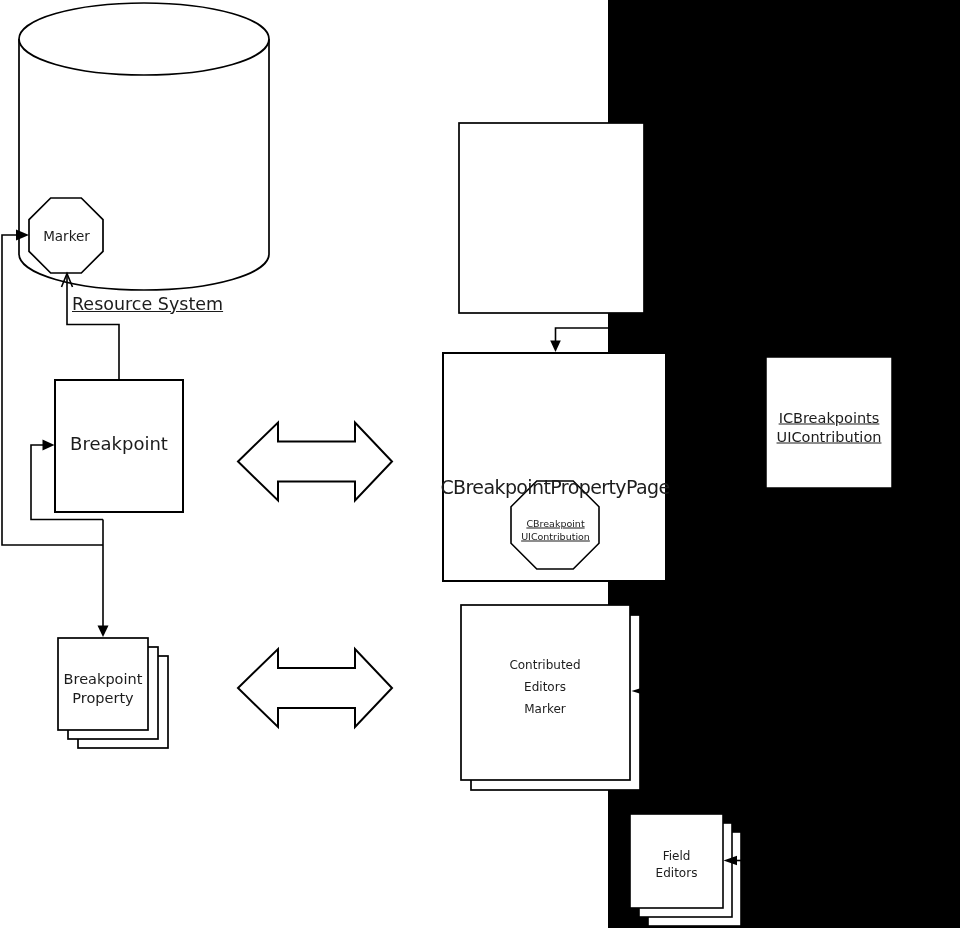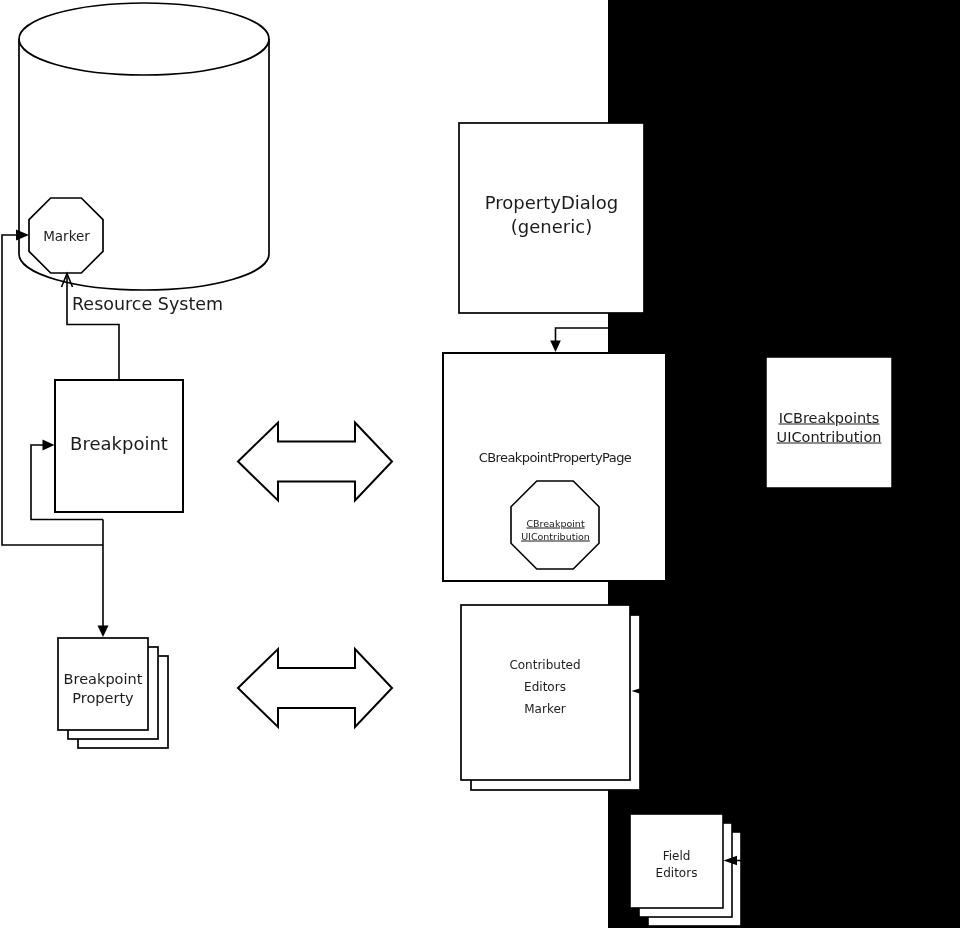--- a/index.html
+++ b/index.html
@@ -10,21 +10,21 @@
   #canvas svg{position:absolute;left:0;top:0;}
   .lbl{
     position:absolute;transform:translate(-50%,-50%);
     text-align:center;white-space:nowrap;color:#1c1c1c;z-index:5;
   }
   .lbl span{display:block;}
   .lbl-marker{font-size:13.5px;}
   .lbl-resource{font-size:17.5px;transform:translateY(-50%);text-align:left;}
   .lbl-breakpoint{font-size:18px;}
   .lbl-propdialog{font-size:18px;line-height:24px;}
-  .lbl-cbpp{font-size:13px;letter-spacing:-0.6px;}
+  .lbl-cbpp{font-size:19px;letter-spacing:-0.6px;margin-top:30px;}
   .lbl-prefstore{font-size:9.5px;line-height:13.5px;}
   .lbl-bpext{font-size:14.5px;line-height:19px;}
   .lbl-icbp{font-size:14.5px;line-height:19.5px;}
   .lbl-contrib{font-size:12px;line-height:22px;}
   .lbl-fielded{font-size:12px;line-height:17.5px;}
 </style>
 </head>
 <body>
 
 <div id="canvas">
@@ -102,28 +102,24 @@
     </g>
 
     <g>
       <line x1="736" y1="860.5" x2="762" y2="860.5" stroke="#000000" stroke-width="1.6"></line>
       <polygon points="723.5,860.5 737,855.8 737,865.2" fill="#000000"></polygon>
     </g>
   </svg>
 
   <div class="lbl lbl-marker" style="left:66.5px;top:236px;">Marker</div>
 
-  <div class="lbl lbl-resource" style="left:72px;top:303.5px;">Resource System</div>
+  <div class="lbl lbl-resource" style="left:72px;top:303.5px;text-decoration:underline;">Resource System</div>
 
   <div class="lbl lbl-breakpoint" style="left:119px;top:443px;">Breakpoint</div>
 
-  <div class="lbl lbl-propdialog" style="left:551.5px;top:214.5px;">
-    <span>PropertyDialog</span>
-    <span>(generic)</span>
-  </div>
 
   <div class="lbl lbl-cbpp" style="left:555px;top:457px;">CBreakpointPropertyPage</div>
 
   <div class="lbl lbl-prefstore" style="left:555.5px;top:529.5px;text-decoration:underline;">
     <span>CBreakpoint</span>
     <span>UIContribution</span>
   </div>
 
   <div class="lbl lbl-bpext" style="left:103px;top:688.5px;">
     <span>Breakpoint</span>

